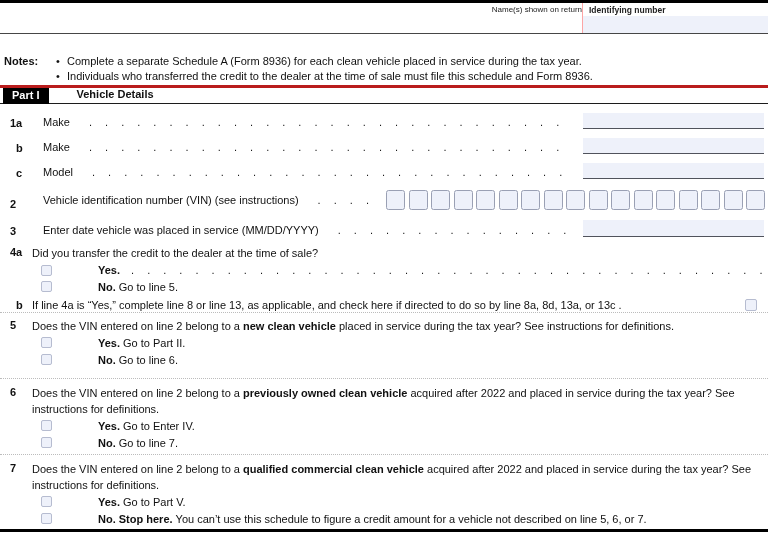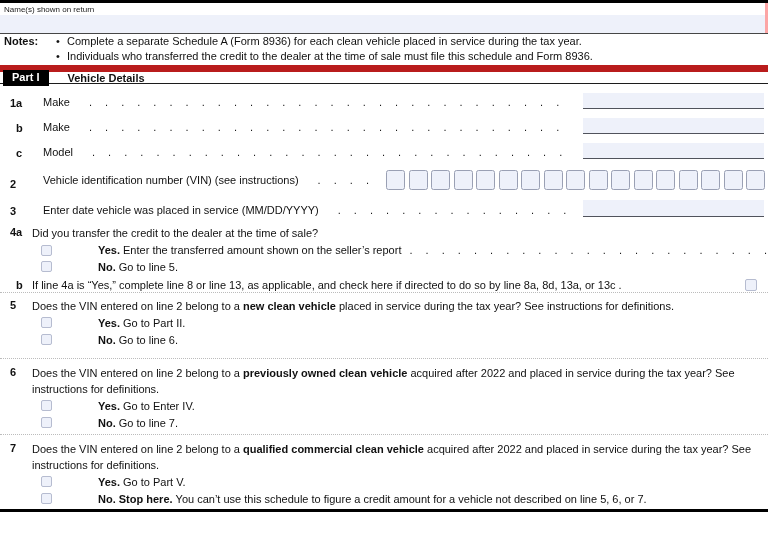--- a/index.html
+++ b/index.html
@@ -4,33 +4,33 @@
 <style>
   * { margin:0; padding:0; box-sizing:border-box; }
   html,body { background:#fff; }
   .page {
     position:relative; width:768px; height:533px; background:#fff;
     font-family:"Liberation Sans", sans-serif; color:#111; overflow:hidden;
   }
   
   .top-row { display:flex; border-top:3px solid #000; border-bottom:1px solid #464646; height:34px; }
   .top-col { display:flex; flex-direction:column; }
-  .top-col.left { flex:1; border-right:3px solid #fca5a5; }
+  .top-col.left { flex:1; border-right:1px solid #fca5a5;align-items:flex-end; }
   .top-col.right { width:185px; }
   .top-label { font-size:8px; padding:2px 0 1px 4px; background:#fff; color:#222; }
   .top-label.bold { font-weight:bold; font-size:8.5px; padding-left:6px; }
   .top-fill { flex:1; background:var(--field-fill,#eef1fa); }
   
-  .notes { display:flex; margin-top:0; padding-left:4px; font-size:11px; line-height:15px; }
+  .notes { display:flex; margin-top:20px; padding-left:4px; font-size:11px; line-height:15px; }
   .notes-label { font-weight:bold; width:52px; flex:none; }
   .bullet-row { display:flex; }
   .bullet-glyph { width:11px; flex:none; }
   
-  .part-bar { margin-top:1px; border-top:7px solid #b91c1c; border-bottom:1.5px solid #1c1c1c;
-              height:19px; display:flex; align-items:center; }
+  .part-bar { margin-top:1px; border-top:3px solid #b91c1c; border-bottom:1.5px solid #1c1c1c;
+              height:19px; display:flex; align-items:flex-start;gap:9px; }
   .part-badge { background:#000; color:#fff; font-weight:bold; font-size:11px;
                 padding:1px 9px 2px; margin-left:3px; line-height:13px; }
   .part-title { font-weight:bold; font-size:11px; margin-left:19px; }
   
   .frow { display:flex; align-items:flex-end; margin:9px 0 0 10px; font-size:11px;gap:11px; }
   .num { width:22px; flex:none; font-weight:bold; }
   .num.sub { padding-left:6px; }
   .lbl { flex:none; padding-bottom:1px; }
   .leader { flex:1; overflow:hidden; white-space:nowrap; letter-spacing:5px;
             padding:0 4px 1px 8px; color:#1a1a1a; }
@@ -66,20 +66,24 @@
 </head>
 <body>
 
 <div class="page">
 
   <div class="top-row">
     <div class="top-col left">
       <div class="top-label">Name(s) shown on return</div>
       <div class="top-fill"></div>
     </div>
+    <div class="top-col right">
+      <div class="top-label bold">Identifying number</div>
+      <div class="top-fill"></div>
+    </div>
   </div>
 
   <div class="notes">
     <span class="notes-label">Notes:</span>
     <div>
       <div class="bullet-row">
         <span class="bullet-glyph">•</span>
         <span>Complete a separate Schedule A (Form 8936) for each clean vehicle placed in service during the tax year.</span>
       </div>
       <div class="bullet-row">
@@ -148,21 +152,20 @@
   </div>
 
   <div class="section sec4a">
     <span class="num">4a</span>
     <div class="content">
       <div class="question">Did you transfer the credit to the dealer at the time of sale?</div>
       <div class="opts">
         <div class="opt">
           <span class="cb"></span>
           <span class="opt-bold">Yes.</span>
-          <span class="opt-text">Enter the transferred amount shown on the seller’s report</span>
           <span class="leader">. . . . . . . . . . . . . . . . . . . . . . . . . . . . . . . . . . . . . . . . . . . . . . . . . . . . . . . . . . . .</span>
 
         </div>
         <div class="opt" style="height:16px;">
           <span class="cb"></span>
           <span class="opt-bold">No.</span>
           <span class="opt-text">Go to line 5.</span>
         </div>
       </div>
     </div>

